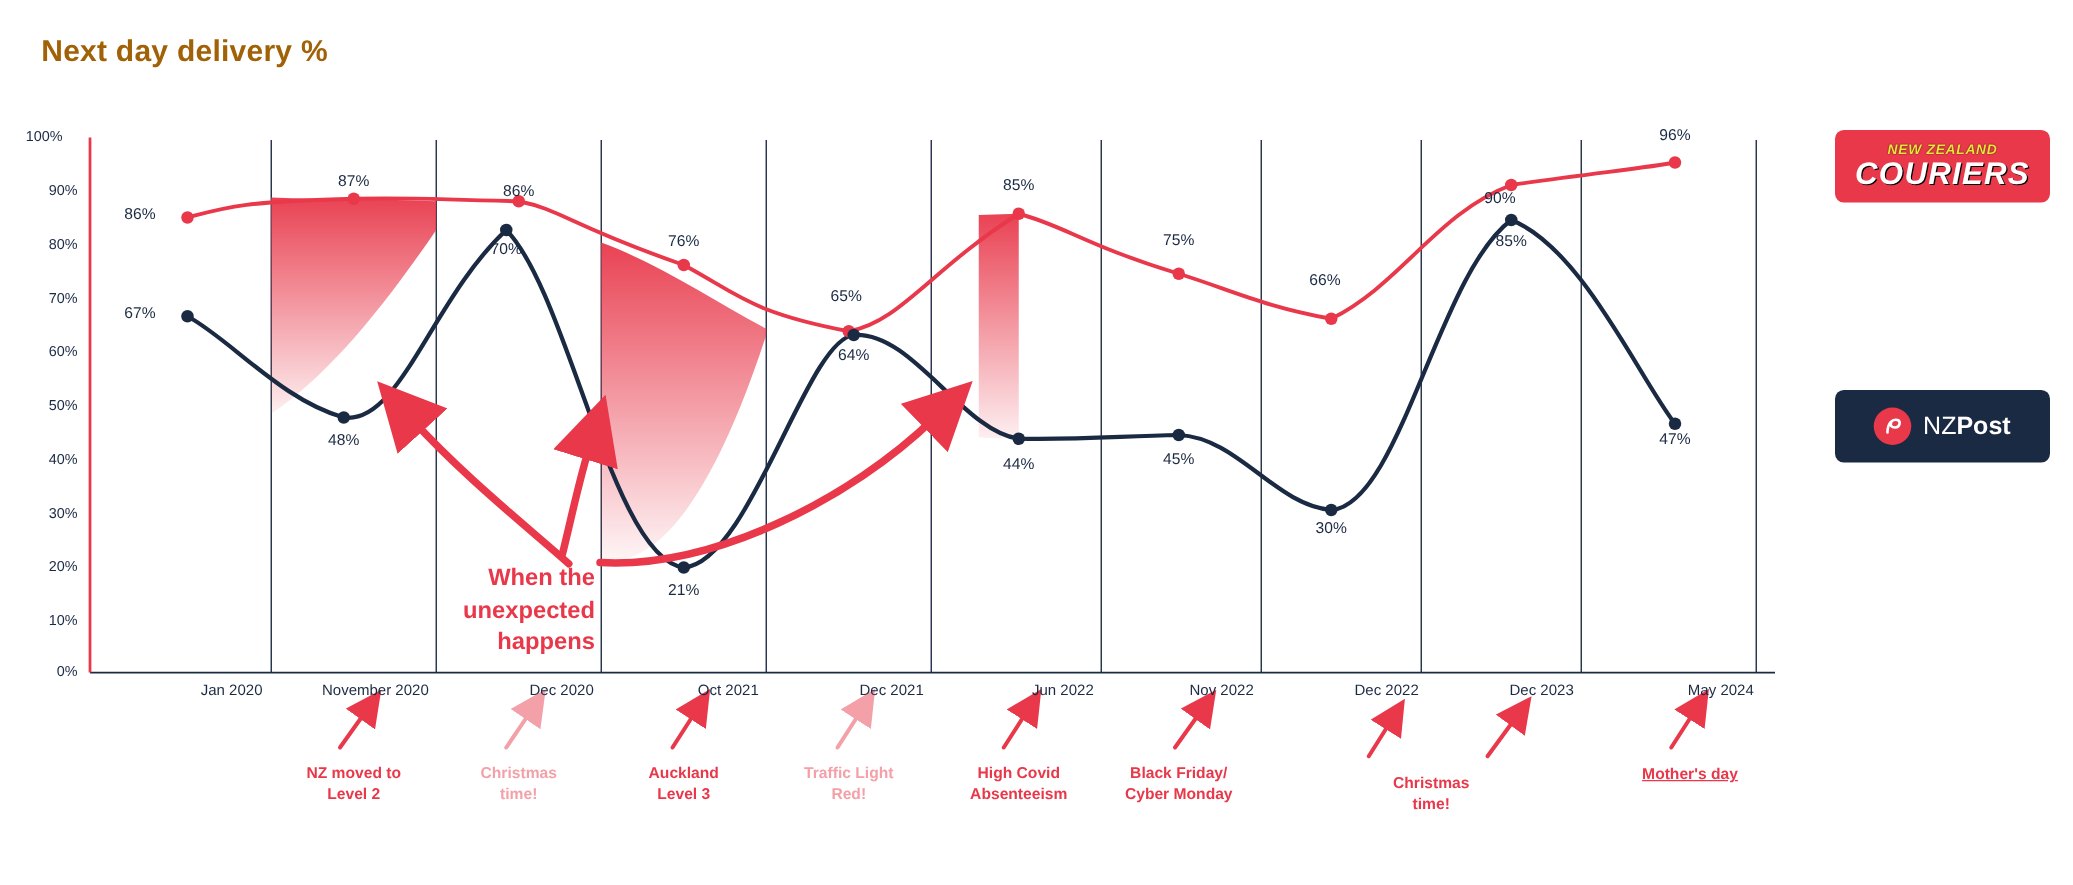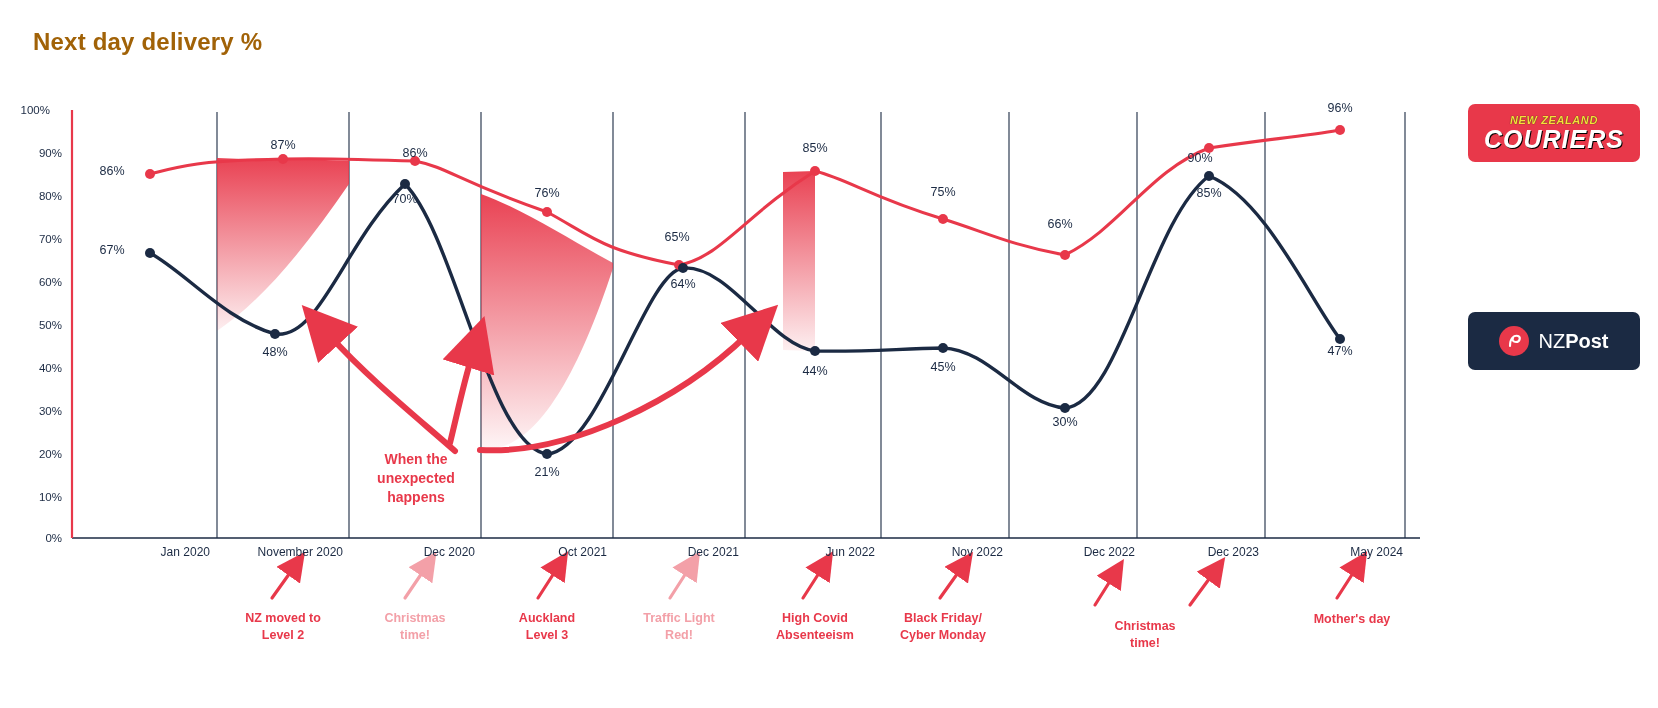--- a/index.html
+++ b/index.html
@@ -26,22 +26,22 @@
   .ptlabel{
     position:absolute;font-size:12.5px;color:#1b2a43;text-align:center;width:60px;
   }
   .ann{
     position:absolute;font-size:12.5px;font-weight:bold;text-align:center;
     line-height:1.35;width:150px;
   }
   .ann.red{color:#e8384a;}
   .ann.pink{color:#f3a0a8;}
   .callout{
-    position:absolute;font-size:14px;font-weight:bold;color:#e8384a;
-    text-align:center;line-height:1.35;width:120px;
+    position:absolute;font-size:19px;font-weight:bold;color:#e8384a;
+    text-align:right;line-height:1.35;width:120px;
   }
   .logo-box{
     position:absolute;border-radius:7px;display:flex;align-items:center;
     justify-content:center;
   }
   #logo-couriers{
     left:1468px;top:104px;width:172px;height:58px;background:#e8384a;
     flex-direction:column;
   }
   #logo-couriers .l1{
@@ -223,21 +223,21 @@
 <div class="ann red" style="left:472px;top:610px;white-space:pre-line;">Auckland
 Level 3</div>
 <div class="ann pink" style="left:604px;top:610px;white-space:pre-line;">Traffic Light
 Red!</div>
 <div class="ann red" style="left:740px;top:610px;white-space:pre-line;">High Covid
 Absenteeism</div>
 <div class="ann red" style="left:868px;top:610px;white-space:pre-line;">Black Friday/
 Cyber Monday</div>
 <div class="ann red" style="left:1070px;top:618px;white-space:pre-line;">Christmas
 time!</div>
-<div class="ann red" style="left:1277px;top:611px;white-space:pre-line;">Mother's day</div>
+<div class="ann red" style="left:1277px;top:611px;white-space:pre-line;text-decoration:underline;">Mother's day</div>
 
 <div class="logo-box" id="logo-couriers">
   <div class="l1">NEW ZEALAND</div>
   <div class="l2">COURIERS</div>
 </div>
 
 <div class="logo-box" id="logo-nzpost">
   <span class="mark">
     <svg width="20" height="20" viewBox="0 0 20 20">
       <path d="M6,15 C6,7 10,4 14,5 C17,6 16,11 12,11 C9,11 8,9 9,7" fill="none" stroke="#ffffff" stroke-width="2.1" stroke-linecap="round"></path>

